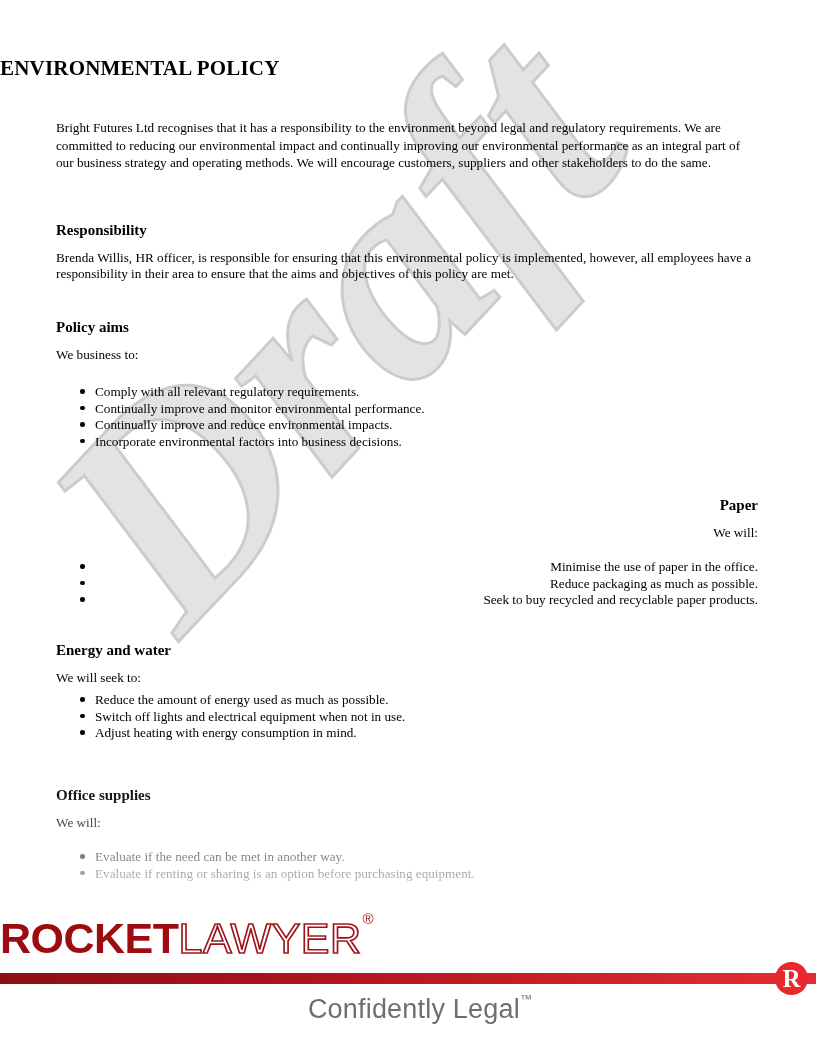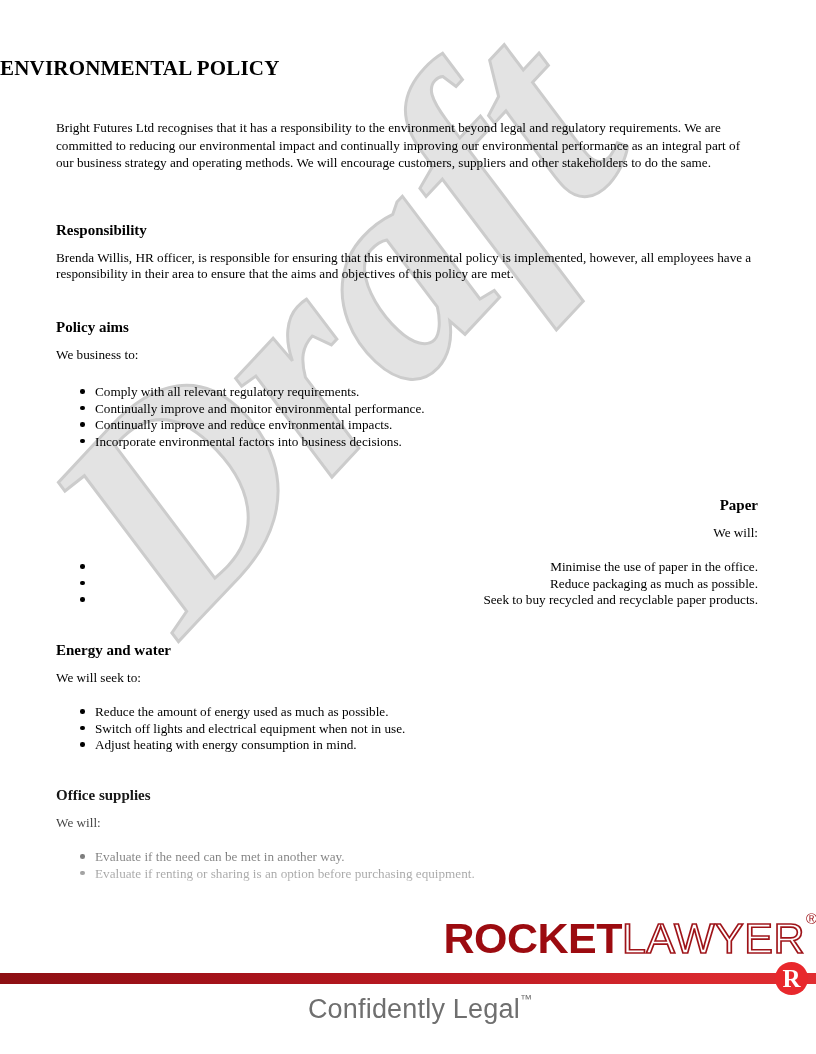--- a/index.html
+++ b/index.html
@@ -128,21 +128,21 @@
     height: 150px;
     z-index: 5;
     background: #ffffff;
   }
   #logo-row {
     position: absolute;
     left: 0;
     top: 10px;
     width: 816px;
     height: 54px;
-    text-align: right;
+    text-align: left;
     white-space: nowrap;
   }
   .logo-rocket {
     font-family: "Liberation Sans", "DejaVu Sans", sans-serif;
     font-size: 43px;
     font-weight: 700;
     letter-spacing: -0.5px;
     color: #9c0b10;
     vertical-align: middle;
   }
@@ -247,21 +247,21 @@
       <ul class="bullets" style="margin-top:18px;">
         <li>Minimise the use of paper in the office.</li>
         <li>Reduce packaging as much as possible.</li>
         <li>Seek to buy recycled and recyclable paper products.</li>
       </ul>
     </div>
 
     <div class="body-block" style="top:641px;">
       <h2 class="section">Energy and water</h2>
       <p class="lead" style="margin-top:11px;">We will seek to:</p>
-      <ul class="bullets" style="margin-top:18px;">
+      <ul class="bullets" style="margin-top:6px;">
         <li>Reduce the amount of energy used as much as possible.</li>
         <li>Switch off lights and electrical equipment when not in use.</li>
         <li>Adjust heating with energy consumption in mind.</li>
       </ul>
     </div>
 
     <div class="body-block" style="top:786px;">
       <h2 class="section">Office supplies</h2>
       <p class="lead" style="margin-top:11px;">We will:</p>
       <ul class="bullets" style="margin-top:18px;">

